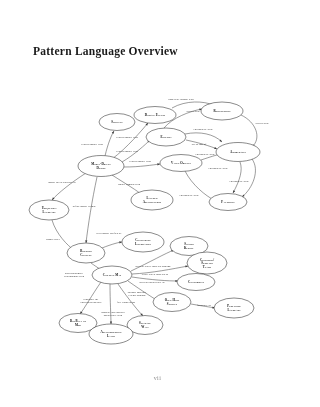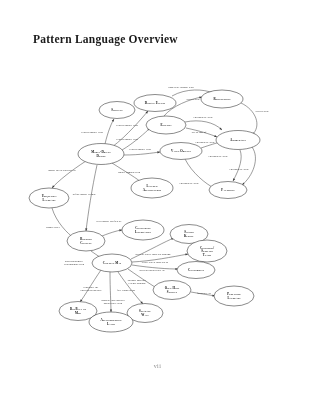--- a/index.html
+++ b/index.html
@@ -10,21 +10,21 @@
   }
   body {
     width: 315px;
     height: 407px;
     overflow: hidden;
     font-family: "Liberation Serif", serif;
     position: relative;
   }
   #page {
     position: absolute;
-    left: 0; top: 0;
+    left: 0; top: 12px;
     width: 315px;
     height: 353px;
     background: #ffffff;
   }
   #page-title {
     position: absolute;
     left: 33px;
     top: 33px;
     font-family: "Liberation Serif", serif;
     font-weight: bold;

